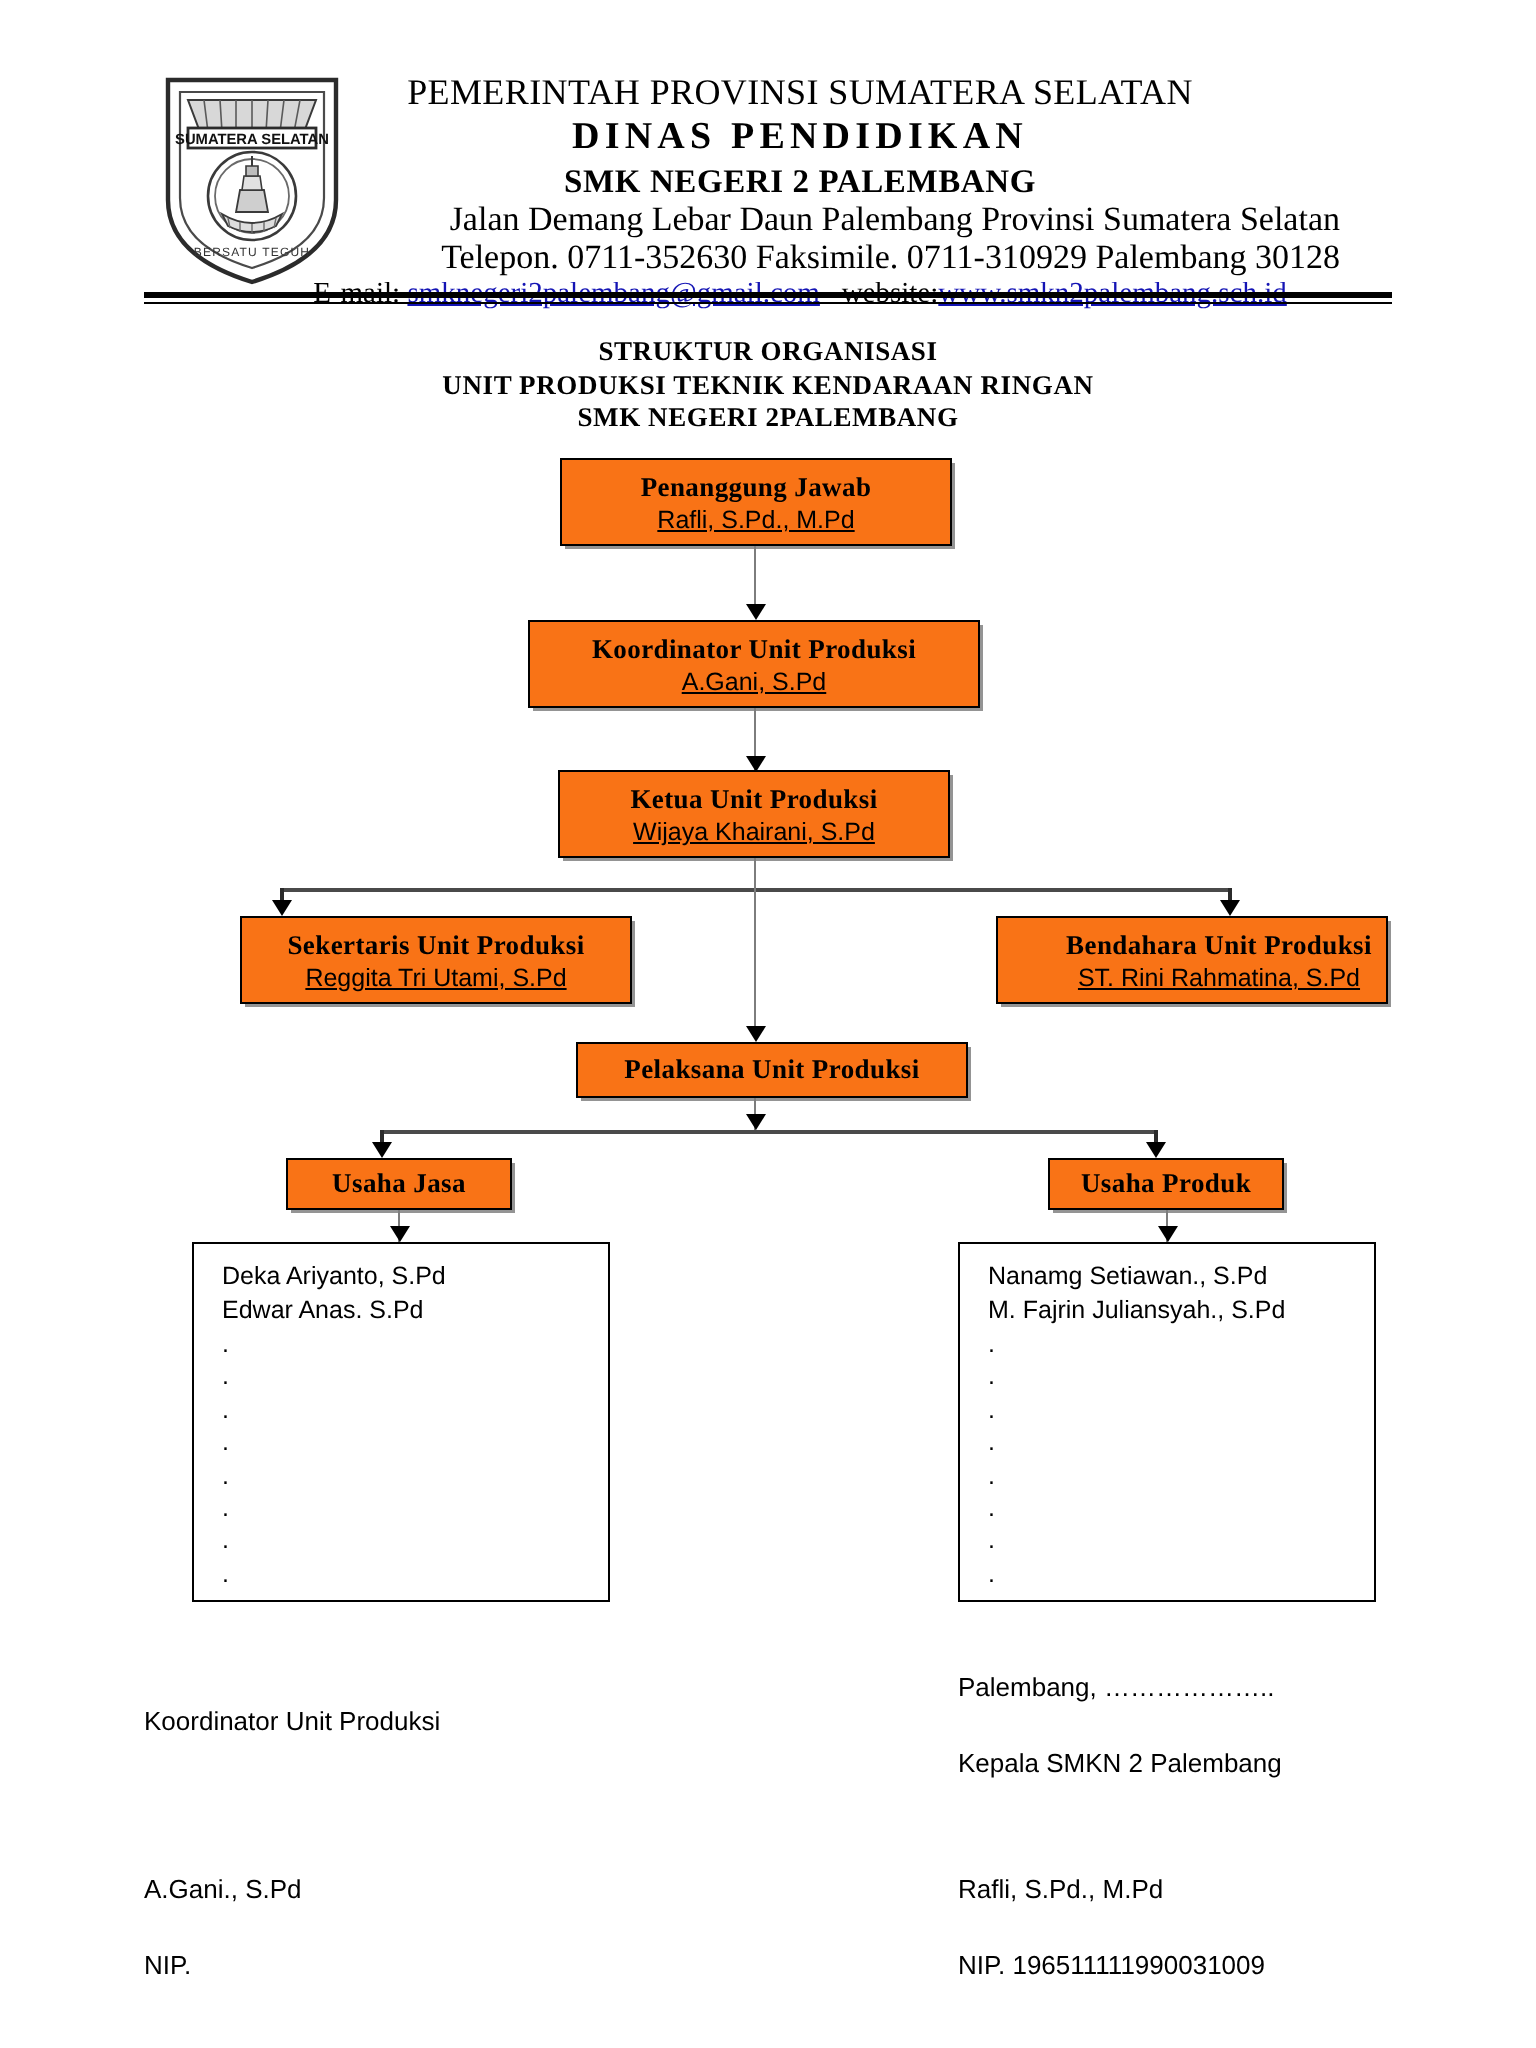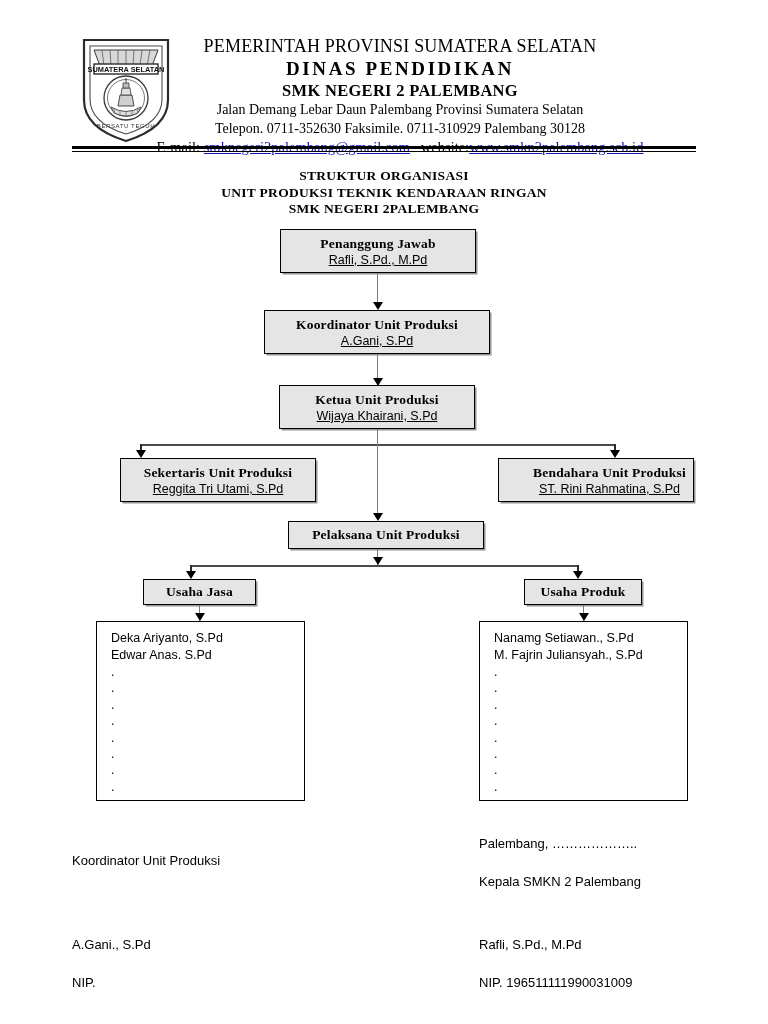--- a/index.html
+++ b/index.html
@@ -53,23 +53,24 @@
     white-space: nowrap;
   }
   .hl3 {
     font-size: 16.5px;
     font-weight: bold;
     letter-spacing: 0.3px;
     line-height: 21px;
     white-space: nowrap;
   }
   .hl4 {
-    font-size: 14px;
+    font-size: 17px;
     line-height: 18.5px;
     white-space: nowrap;
+    text-align: right;
   }
   .hl5 {
     font-size: 14.5px;
     line-height: 19px;
     white-space: nowrap;
   }
   .hlink {
     color: #1414b4;
     text-decoration: underline;
   }
@@ -102,21 +103,21 @@
     font-weight: bold;
     line-height: 16.5px;
     letter-spacing: 0.3px;
   }
 
   
   .node {
     position: absolute;
     box-sizing: border-box;
     border: 1.6px solid #000;
-    background: #e5e5e5;
+    background: #f97316;
     text-align: center;
     padding-top: 5px;
     box-shadow: 2px 2px 0 -0.5px rgba(60,60,60,0.55);
   }
   .node .role {
     font-size: 13.5px;
     font-weight: bold;
     line-height: 17px;
     letter-spacing: 0.2px;
   }

